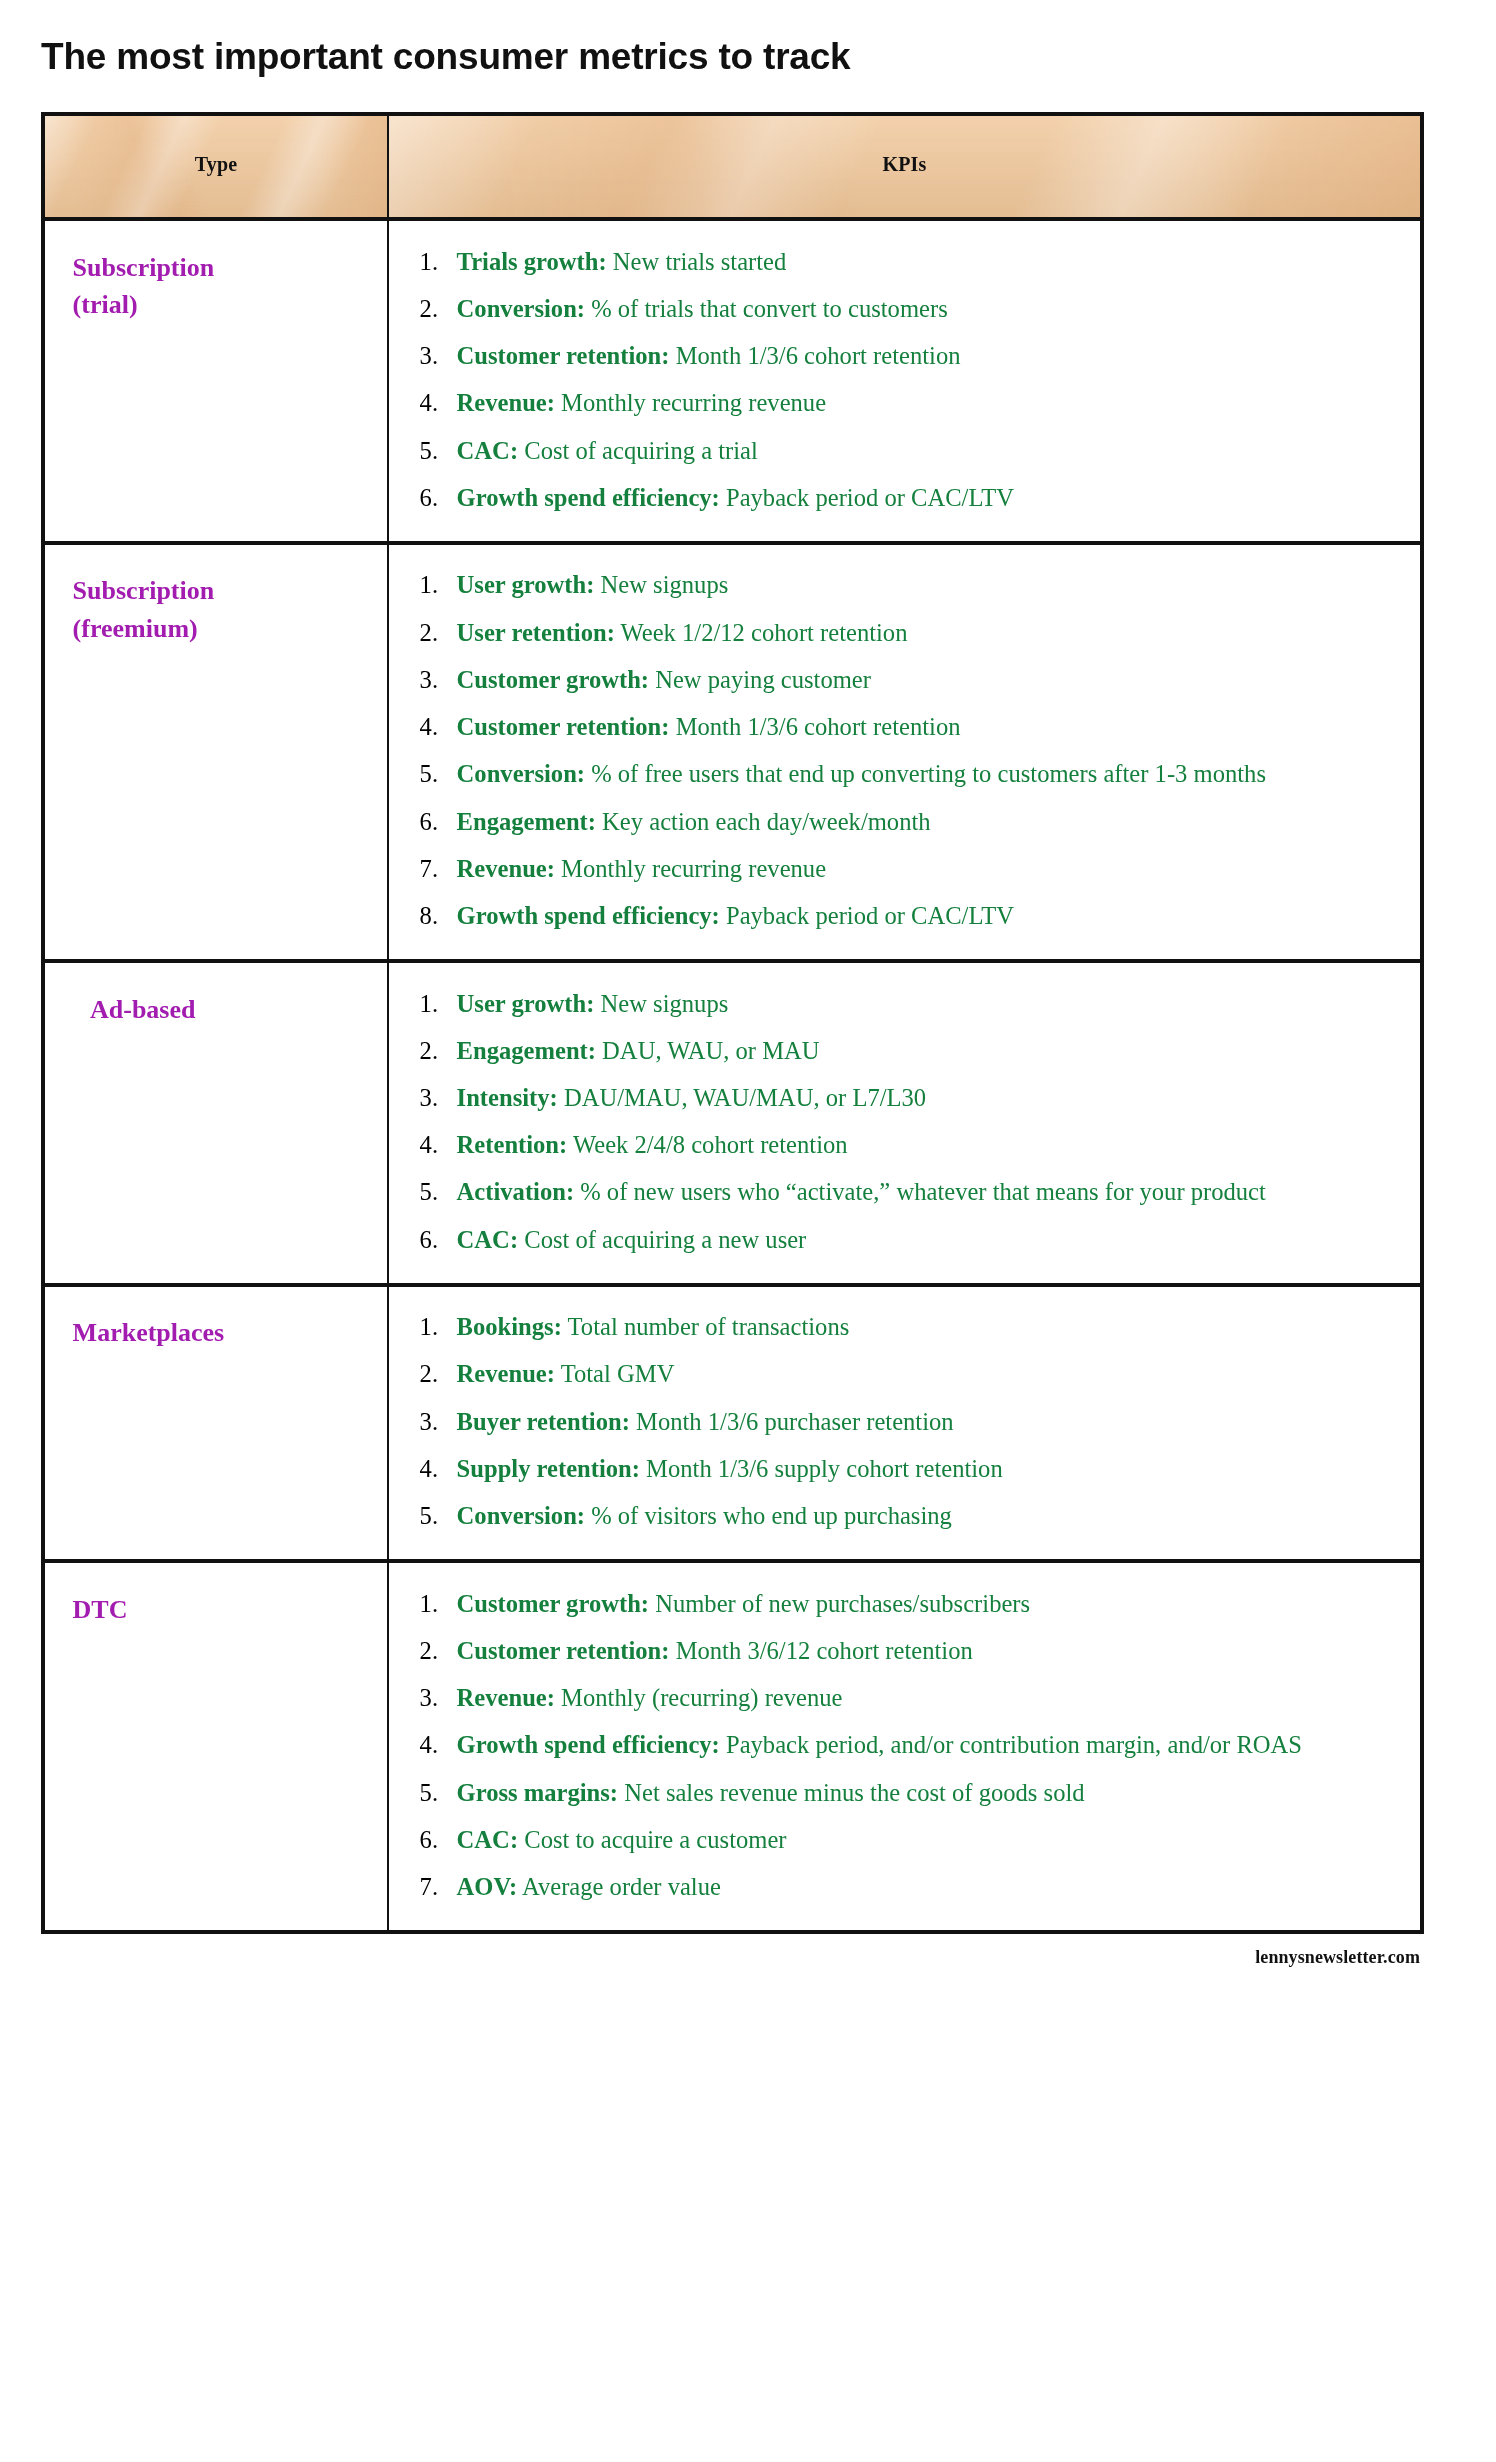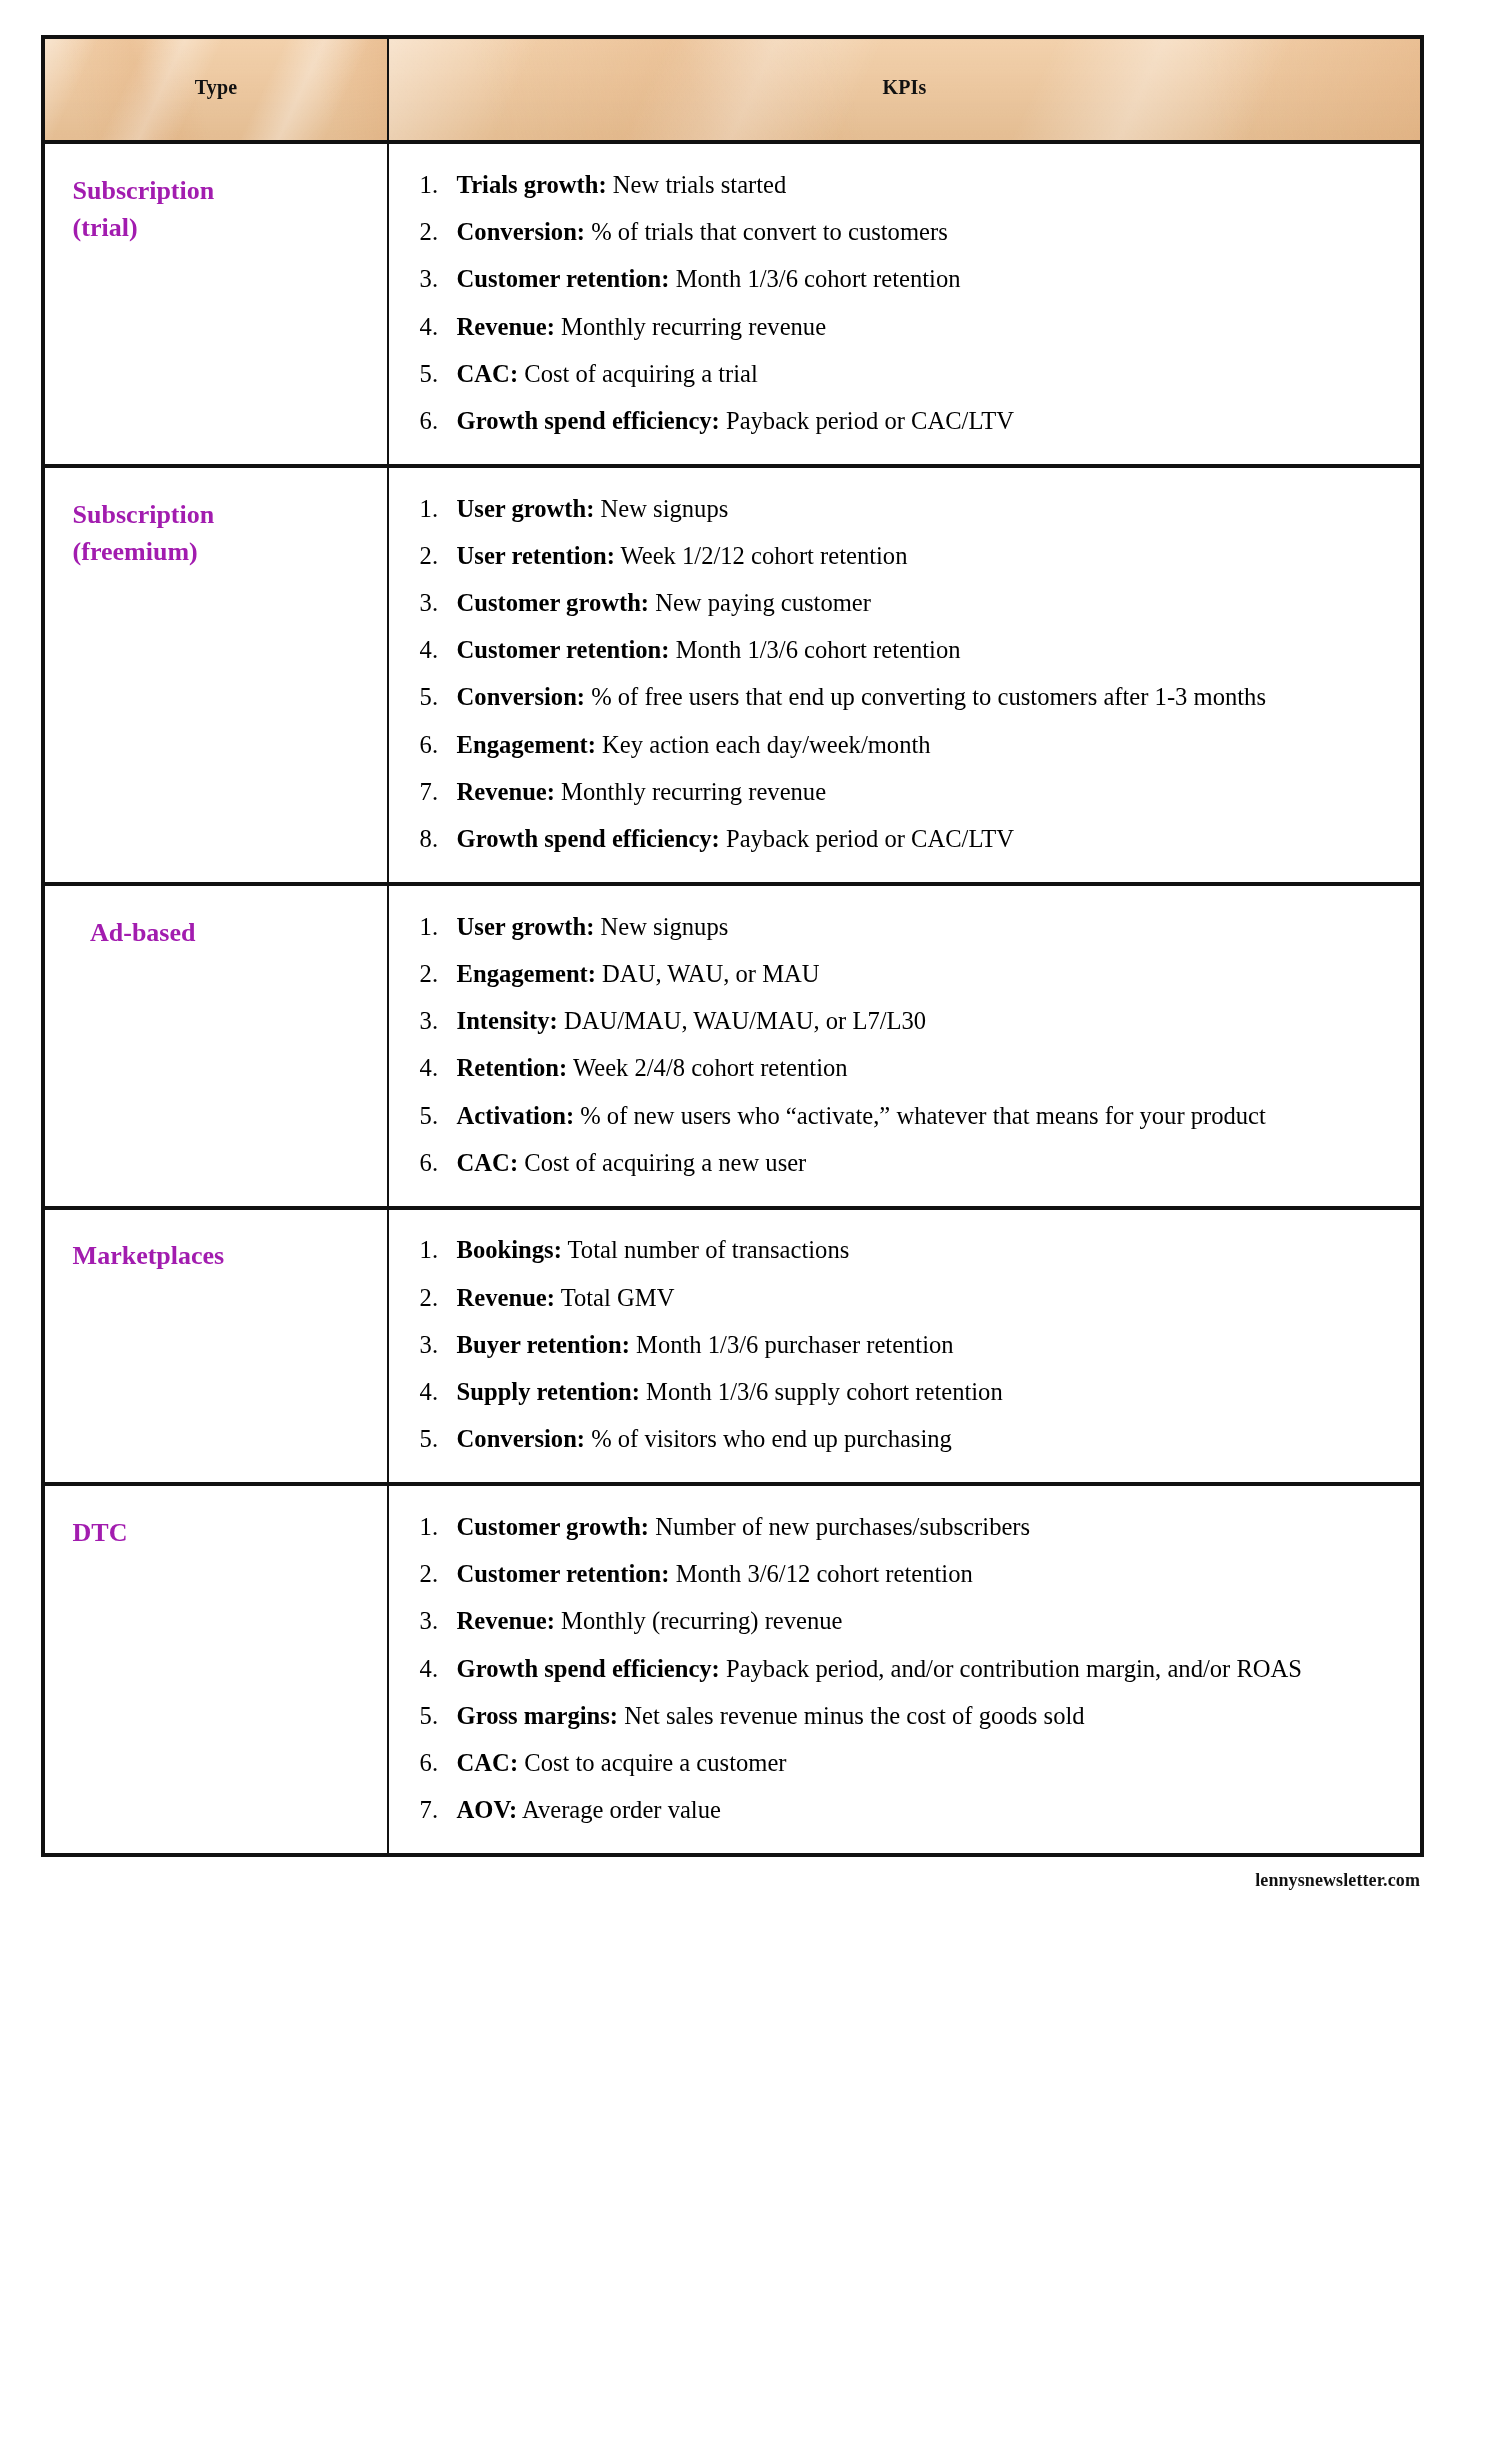--- a/index.html
+++ b/index.html
@@ -112,21 +112,21 @@
     counter-reset: kpi;
   }
 
   ol.kpi-list > li.kpi-item {
     counter-increment: kpi;
     position: relative;
     padding-left: 40px;
     margin: 0 0 12.8px 0;
     font-size: 24.6px;
     line-height: 1.40;
-    color: #000000;
+    color: #15803d;
   }
   ol.kpi-list > li.kpi-item:last-child { margin-bottom: 0; }
 
   ol.kpi-list > li.kpi-item::before {
     content: counter(kpi) ".";
     position: absolute;
     left: 3px;
     top: 0;
     font-size: 24.6px;
     line-height: 1.40;
@@ -153,20 +153,21 @@
     font-weight: bold;
     color: #111111;
     letter-spacing: 0.1px;
   }
 </style>
 </head>
 <body>
 
 <div class="page">
 
+  <h1 class="page-title">The most important consumer metrics to track</h1>
 
   <div class="table-wrap">
     <table class="metrics">
       <colgroup>
         <col class="col-type">
         <col class="col-kpis">
       </colgroup>
       <thead>
         <tr class="header-row">
           <th>

